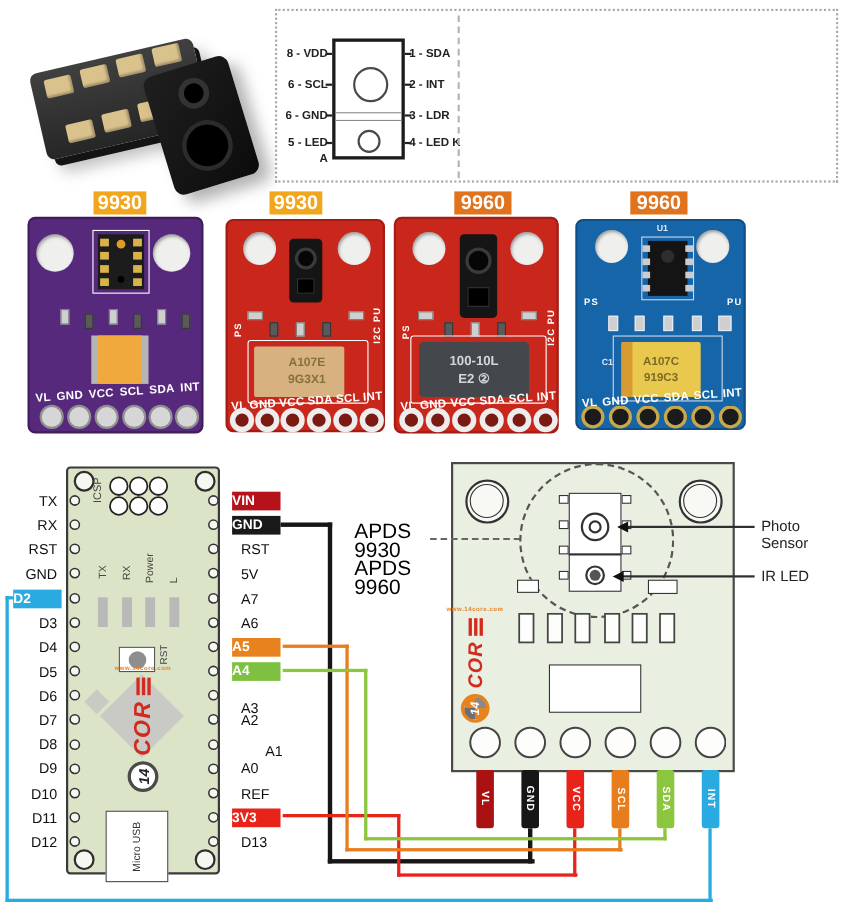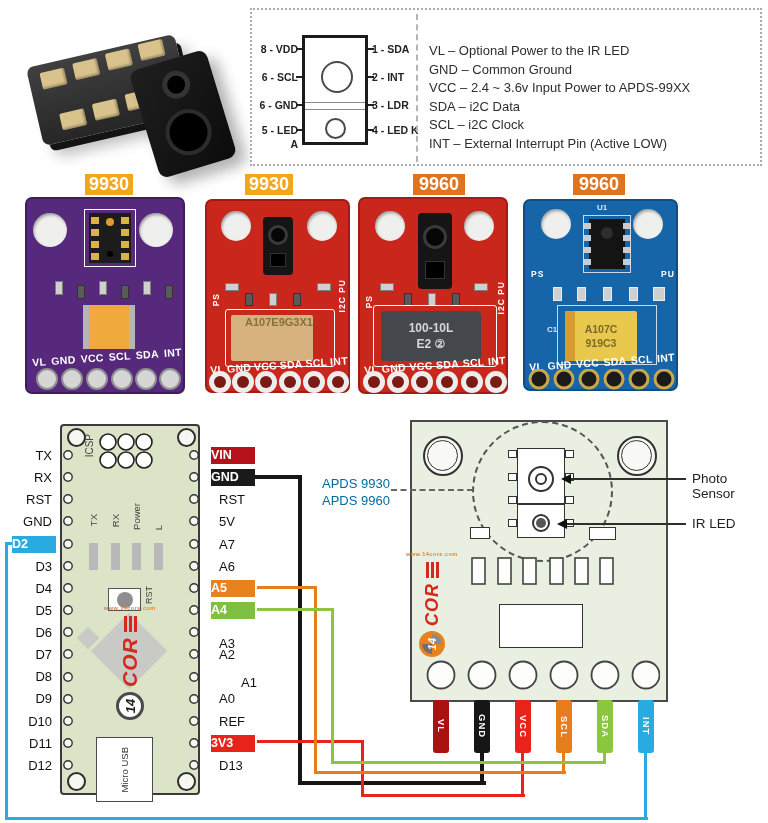--- a/index.html
+++ b/index.html
@@ -83,21 +83,21 @@
   .module { position:absolute; left:410px; top:420px; width:258px; height:282px;
     background:#e9efe1; border:2px solid #4a4a4a; }
   .mhole-o { position:absolute; width:40px; height:40px; border:2px solid #333; border-radius:50%; background:#f8f8f4; }
   .mhole-i { position:absolute; width:31px; height:31px; border:1.5px solid #333; border-radius:50%; }
   .dashcirc { position:absolute; left:472px; top:421px; width:141px; height:141px; border:2px dashed #555; border-radius:50%; }
   .mchip { position:absolute; left:517px; top:448px; width:48px; height:90px; background:#fff; border:1.5px solid #333; }
   .mpin { position:absolute; width:9px; height:8px; background:#fff; border:1.4px solid #333; }
   .whitebox { position:absolute; background:#fff; border:1.5px solid #333; }
   .ptr-line { position:absolute; height:2px; background:#2e2e2e; }
   .ptr-arrow { position:absolute; width:0; height:0; border-top:5px solid transparent; border-bottom:5px solid transparent; border-right:10px solid #111; }
-  .ref-label { font-size:13px; color:#0369a1; line-height:17px; }
+  .ref-label { font-size:19px; color:#000000; line-height:17px; }
   .side-label { position:absolute; font-size:13.5px; color:#222; }
   .dash-line { position:absolute; border-top:2px dashed #666; }
 
   
   .wire { position:absolute; }
   .stub { position:absolute; width:16px; height:53px; top:700px; border-radius:3px;
     display:flex; align-items:center; justify-content:center; }
   .stub span { color:#fff; font-size:9.5px; font-weight:bold; letter-spacing:1px; }
 </style>
 </head>
@@ -139,28 +139,20 @@
     <div class="po-pin r" style="top:113px;">4 - LED K</div>
     <div class="po-tick" style="left:44px;top:38px;"></div>
       <div class="po-tick" style="left:44px;top:66px;"></div>
     <div class="po-tick" style="left:44px;top:94px;"></div>
       <div class="po-tick" style="left:44px;top:119px;"></div>
     <div class="po-tick" style="left:116px;top:38px;"></div>
       <div class="po-tick" style="left:116px;top:66px;"></div>
     <div class="po-tick" style="left:116px;top:94px;"></div>
       <div class="po-tick" style="left:116px;top:119px;"></div>
     <div class="po-div"></div>
-    <div class="po-desc">
-      <div>VL – Optional Power to the IR LED</div>
-      <div>GND – Common Ground</div>
-      <div>VCC – 2.4 ~ 3.6v Input Power to APDS-99XX</div>
-      <div>SDA – i2C Data</div>
-      <div>SCL – i2C Clock</div>
-      <div>INT – External Interrupt Pin (Active LOW)</div>
-    </div>
   </div>
 
   <div class="badge" style="left: 85px; width: 48px; background-color: rgb(242, 166, 27);">9930</div>
   <div class="badge" style="left: 245px; width: 48px; background-color: rgb(242, 166, 27);">9930</div>
   <div class="badge" style="left: 413px; width: 52px; background-color: rgb(224, 115, 29);">9960</div>
   <div class="badge" style="left: 573px; width: 52px; background-color: rgb(224, 115, 29);">9960</div>
 
   <div class="board" style="left:25px;top:197px;width:160px;height:197px;background:#57297d;border:2px solid #3f1d5c;">
     <div class="btoph" style="left:6px;top:14px;width:34px;height:34px;"></div>
     <div class="btoph" style="left:112px;top:14px;width:34px;height:34px;"></div>
@@ -212,21 +204,21 @@
       <div class="abs" style="left:7px;top:36px;width:16px;height:14px;background:#000;border:1px solid #333;"></div>
     </div>
     <div class="smd" style="left:18px;top:82px;width:14px;height:8px;"></div>
     <div class="smd d" style="left:38px;top:92px;width:8px;height:13px;"></div>
     <div class="smd" style="left:62px;top:92px;width:8px;height:13px;"></div>
     <div class="smd d" style="left:86px;top:92px;width:8px;height:13px;"></div>
     <div class="smd" style="left:110px;top:82px;width:14px;height:8px;"></div>
     <span class="sidelab" style="left:4px;top:92px;">PS</span>
     <span class="sidelab" style="left:130px;top:78px;">I2C PU</span>
     <div class="abs" style="left:18px;top:108px;width:110px;height:58px;border:1.5px solid #fff;border-radius:3px;"></div>
-    <div class="abs" style="left:24px;top:114px;width:82px;height:46px;background:#d8b181;border-radius:2px;display:flex;flex-direction:row;justify-content:center;padding-left:14px;">
+    <div class="abs" style="left:24px;top:114px;width:82px;height:46px;background:#d8b181;border-radius:2px;display:flex;flex-direction:column;justify-content:center;padding-left:14px;">
       <div class="capline" style="color:#85713a;font-size:11px;">A107E</div>
       <div class="capline" style="color:#85713a;font-size:11px;">9G3X1</div>
     </div>
     <div class="bpins" style="left:3px;top:158px;width:138px;">
       <span>VL</span>
       <span>GND</span>
       <span>VCC</span>
       <span>SDA</span>
       <span>SCL</span>
       <span>INT</span>

